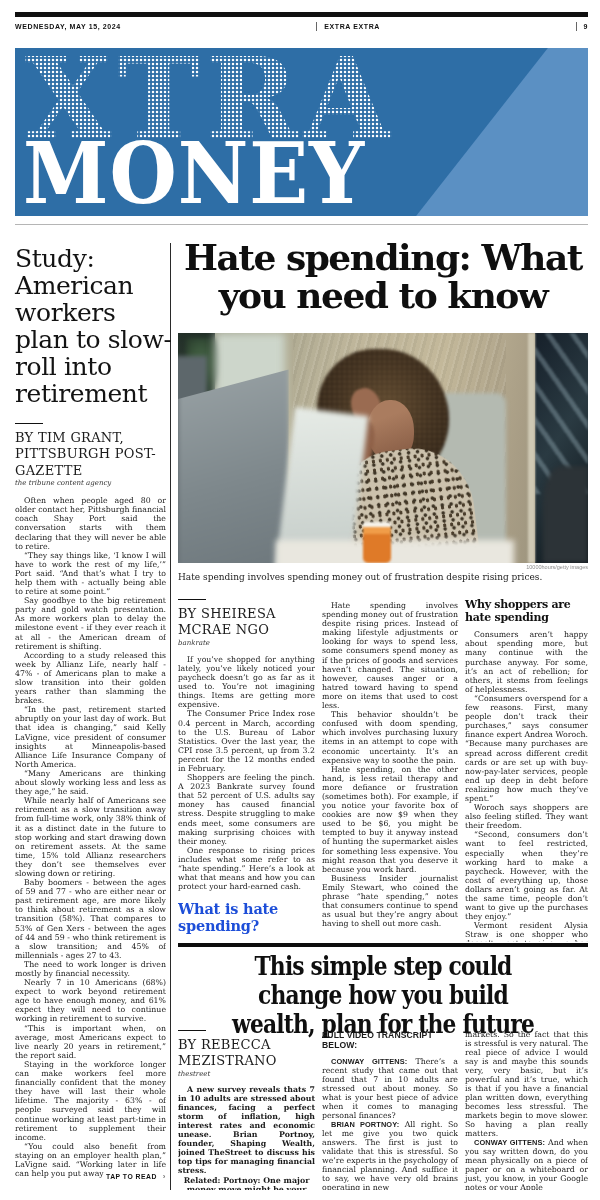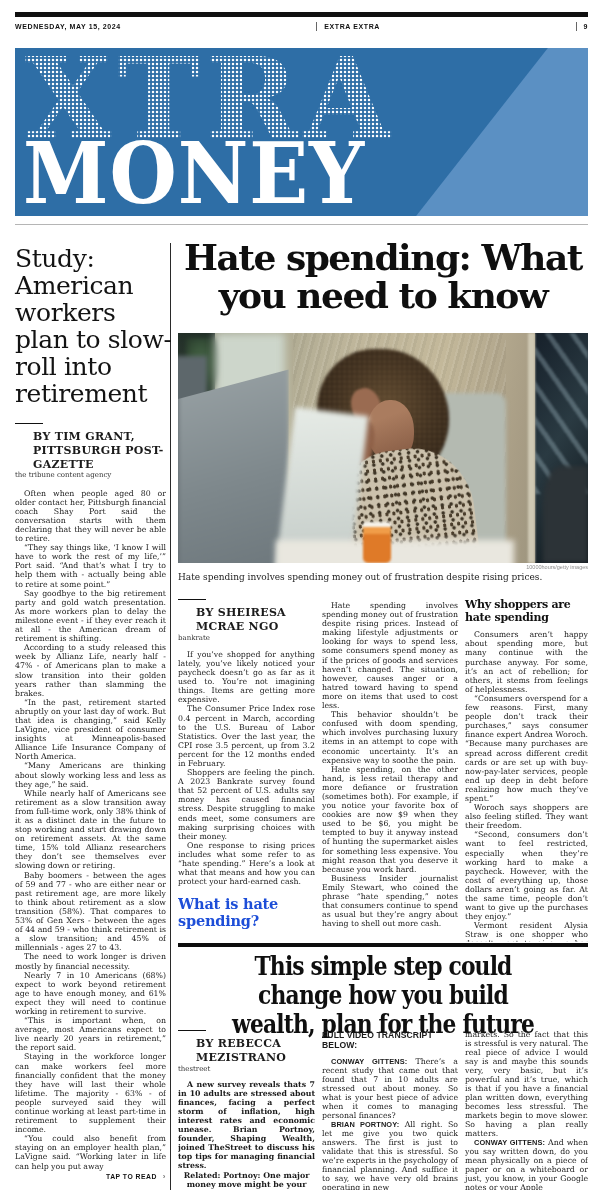--- a/index.html
+++ b/index.html
@@ -21,22 +21,22 @@
   .mast-money{position:absolute;left:8px;top:88px;font-size:84px;line-height:.9;font-weight:bold;color:#fff;
               transform:scaleX(.92);transform-origin:left top;letter-spacing:1px;}
   .mast-rule{position:absolute;left:15px;width:573px;top:224px;height:1px;background:#b5b5b5;}
 
   
   .vdivider{position:absolute;left:170px;top:243px;width:1px;height:947px;background:#2a2a2a;}
   .bar2{position:absolute;left:178px;top:943px;width:410px;height:4px;background:#0d0d0d;}
 
   
   .rule-sm{width:28px;height:1px;background:#111;margin:0 0 6px 0;}
-  .byline{font-size:11px;font-weight:bold;letter-spacing:.3px;line-height:1.25;margin-left:18px;}
-  .agency{font-size:7px;color:#333;line-height:1.2;}
+  .byline{font-size:13px;font-weight:normal;letter-spacing:.3px;line-height:1.25;}
+  .agency{font-size:7px;font-style:italic;color:#333;line-height:1.2;}
   .body p{margin:0;text-indent:9px;text-align:justify;}
   .body p.noindent{text-indent:0;}
   .tap{font-family:"Liberation Sans",sans-serif;font-size:6.8px;font-weight:bold;letter-spacing:.5px;
        color:#111;text-align:right;}
   .tap .chev{color:#777;margin-left:6px;font-size:8px;}
   .speaker{font-family:"Liberation Sans",sans-serif;font-weight:bold;font-size:7.4px;letter-spacing:.1px;}
 
   
   .left-col{position:absolute;left:15px;top:245px;width:157px;}
   .left-col h1{margin:0;font-size:25px;line-height:27px;font-weight:normal;letter-spacing:-.4px;color:#131313;}

